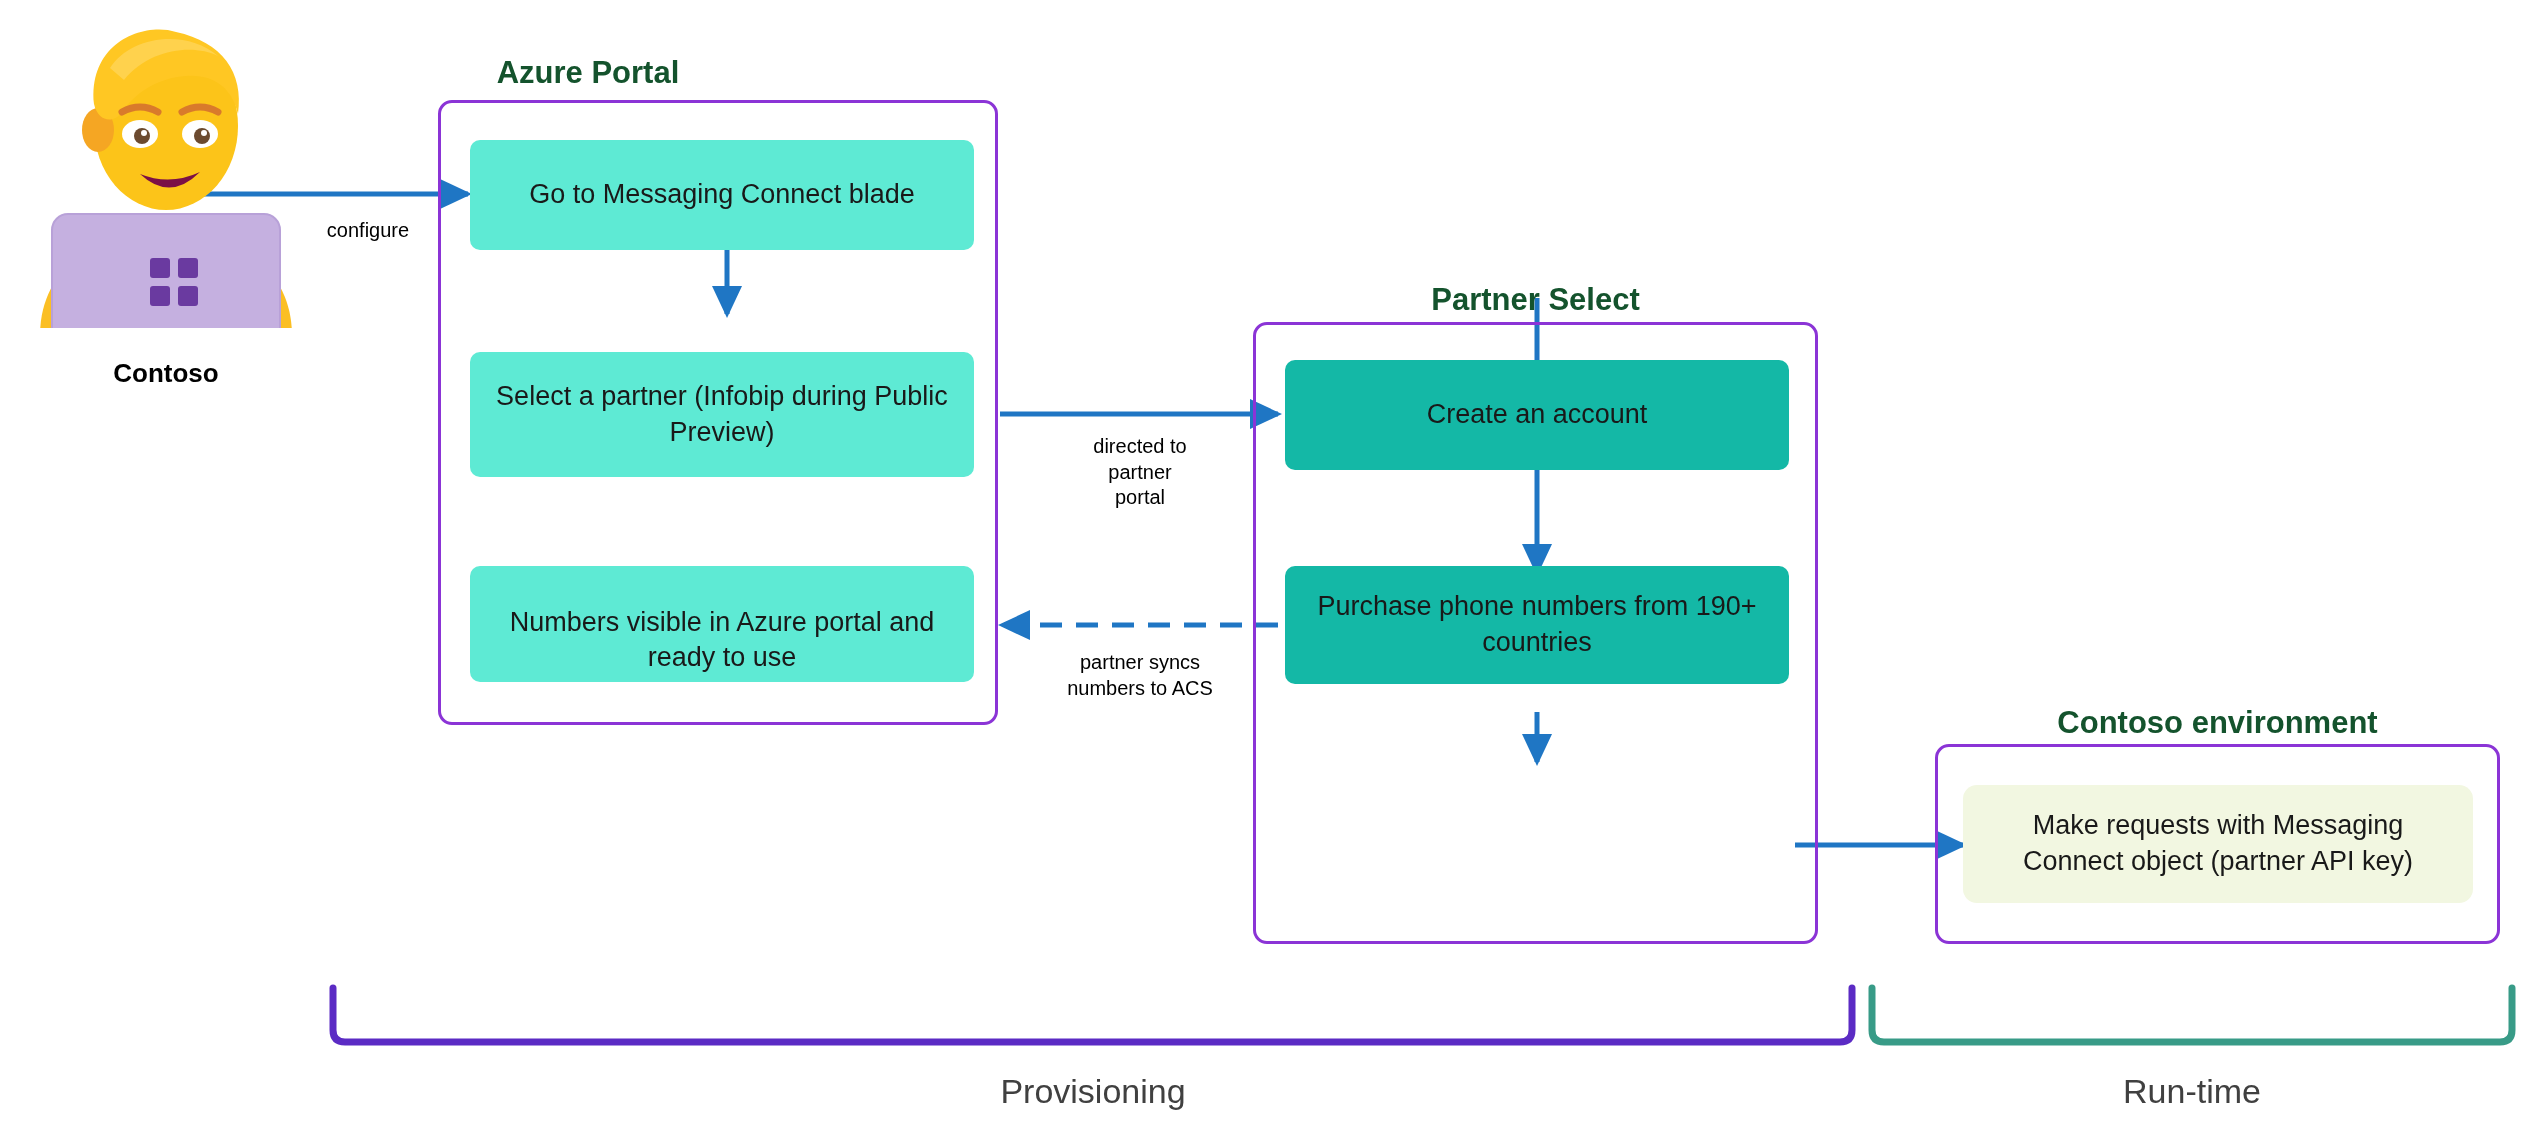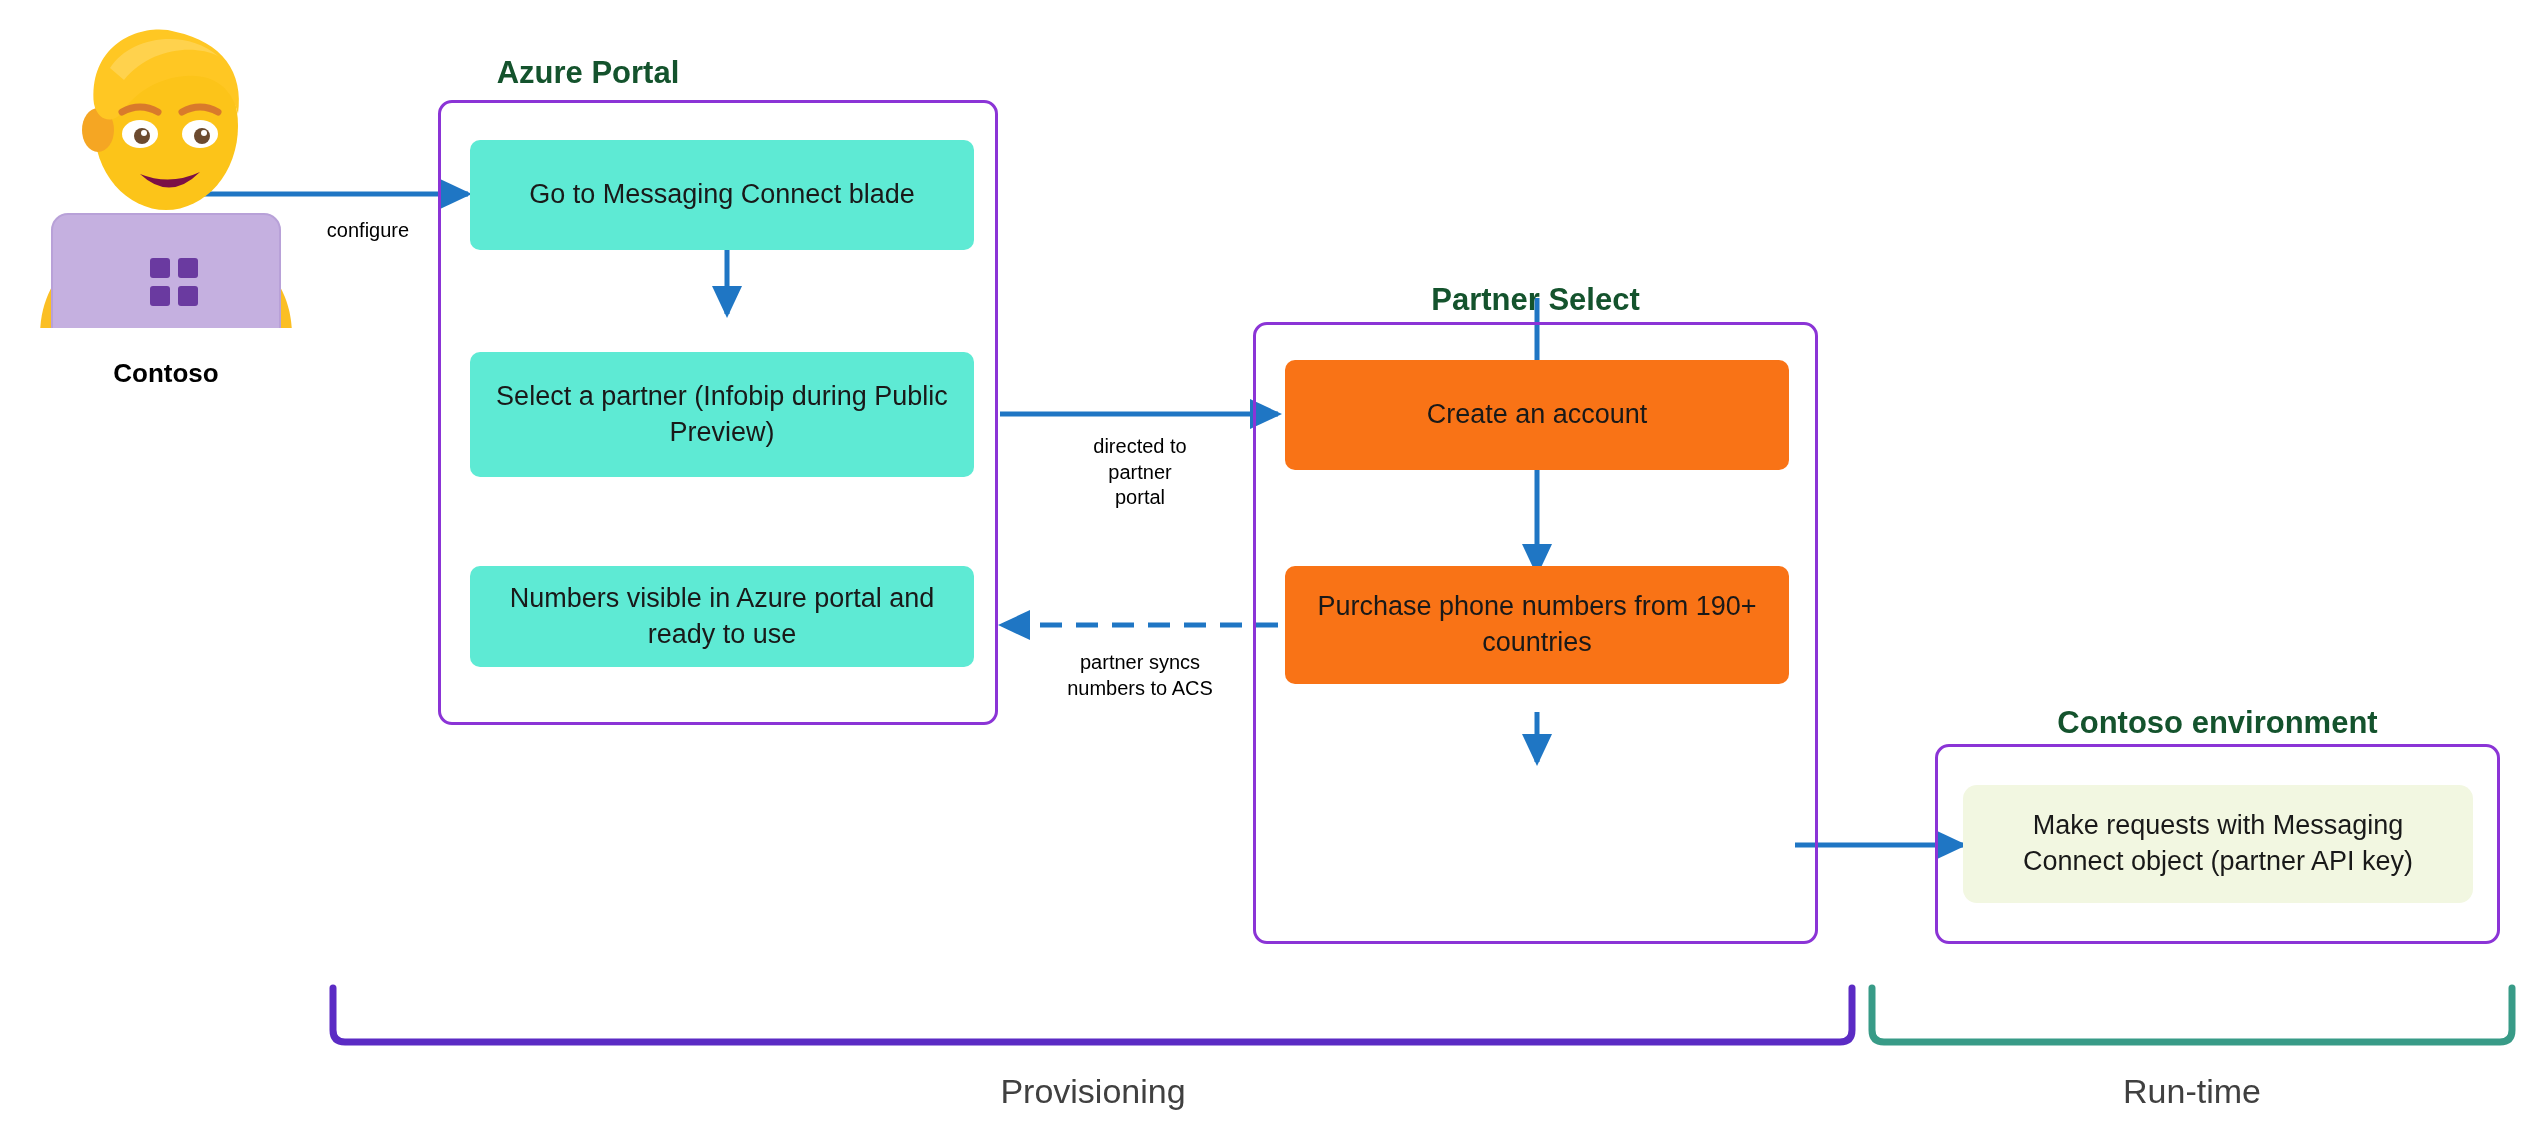--- a/index.html
+++ b/index.html
@@ -50,21 +50,21 @@
     display: flex;
     align-items: center;
     justify-content: center;
     text-align: center;
     font-size: 27px;
     color: #191919;
     line-height: 1.32;
     padding: 6px 18px;
   }
   .node-blue  { background: #5eead4; }
-  .node-lilac { background: #f97316; }
+  .node-lilac { background: #14b8a6; }
   .node-green { background: #F2F7E1; border-radius: 14px; }
 
   
   .edge-label {
     position: absolute;
     font-size: 20px;
     color: #000000;
     text-align: center;
     line-height: 1.28;
     white-space: pre-line;
@@ -185,21 +185,21 @@
   <div class="container-box" style="left:438px; top:100px; width:560px; height:625px;"></div>
 
   <div class="node node-blue" style="left:470px; top:140px; width:504px; height:110px;">
     <span>Go to Messaging Connect blade</span>
   </div>
 
   <div class="node node-blue" style="left:470px; top:352px; width:504px; height:125px;">
     <span>Select a partner (Infobip during Public Preview)</span>
   </div>
 
-  <div class="node node-blue" style="left:470px; top:566px; width:504px; height:101px;">
+  <div class="node node-blue" style="left:470px; top:566px; width:504px; height:116px;align-items:flex-end;">
     <span>Numbers visible in Azure portal and ready to use</span>
   </div>
 
   <div class="container-title" style="left:1253px; top:282px; width:565px;">Partner Select</div>
   <div class="container-box" style="left:1253px; top:322px; width:565px; height:622px;"></div>
 
   <div class="node node-lilac" style="left:1285px; top:360px; width:504px; height:110px;">
     <span>Create an account</span>
   </div>
 

